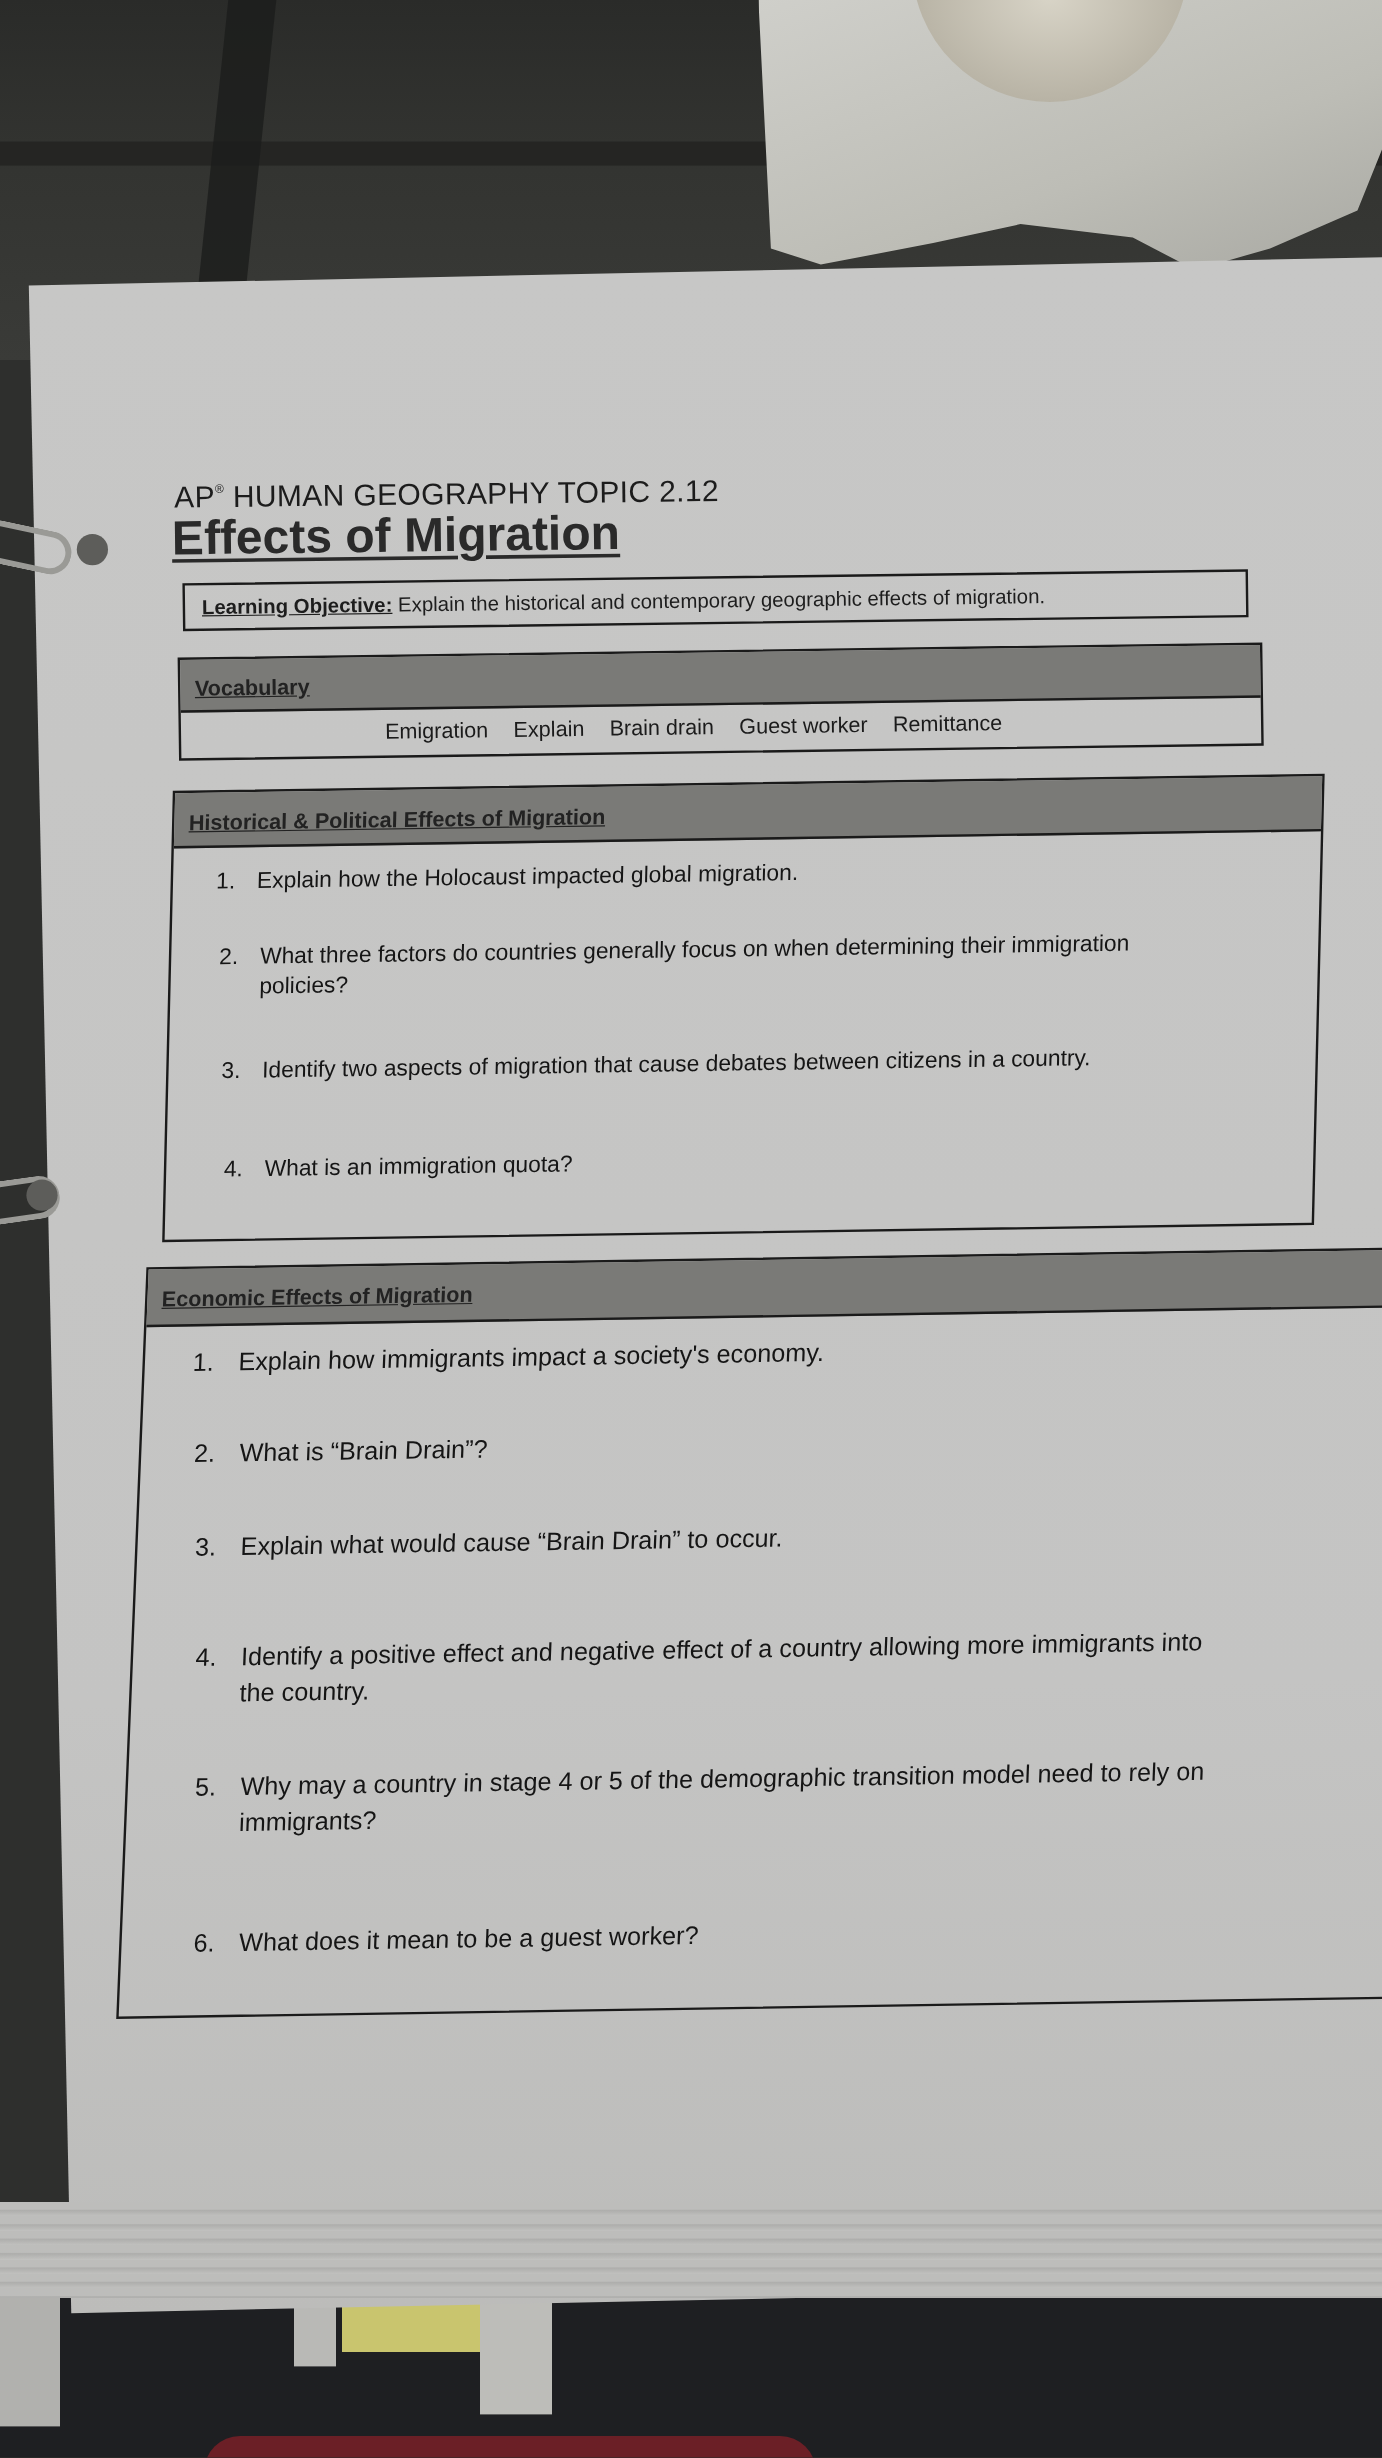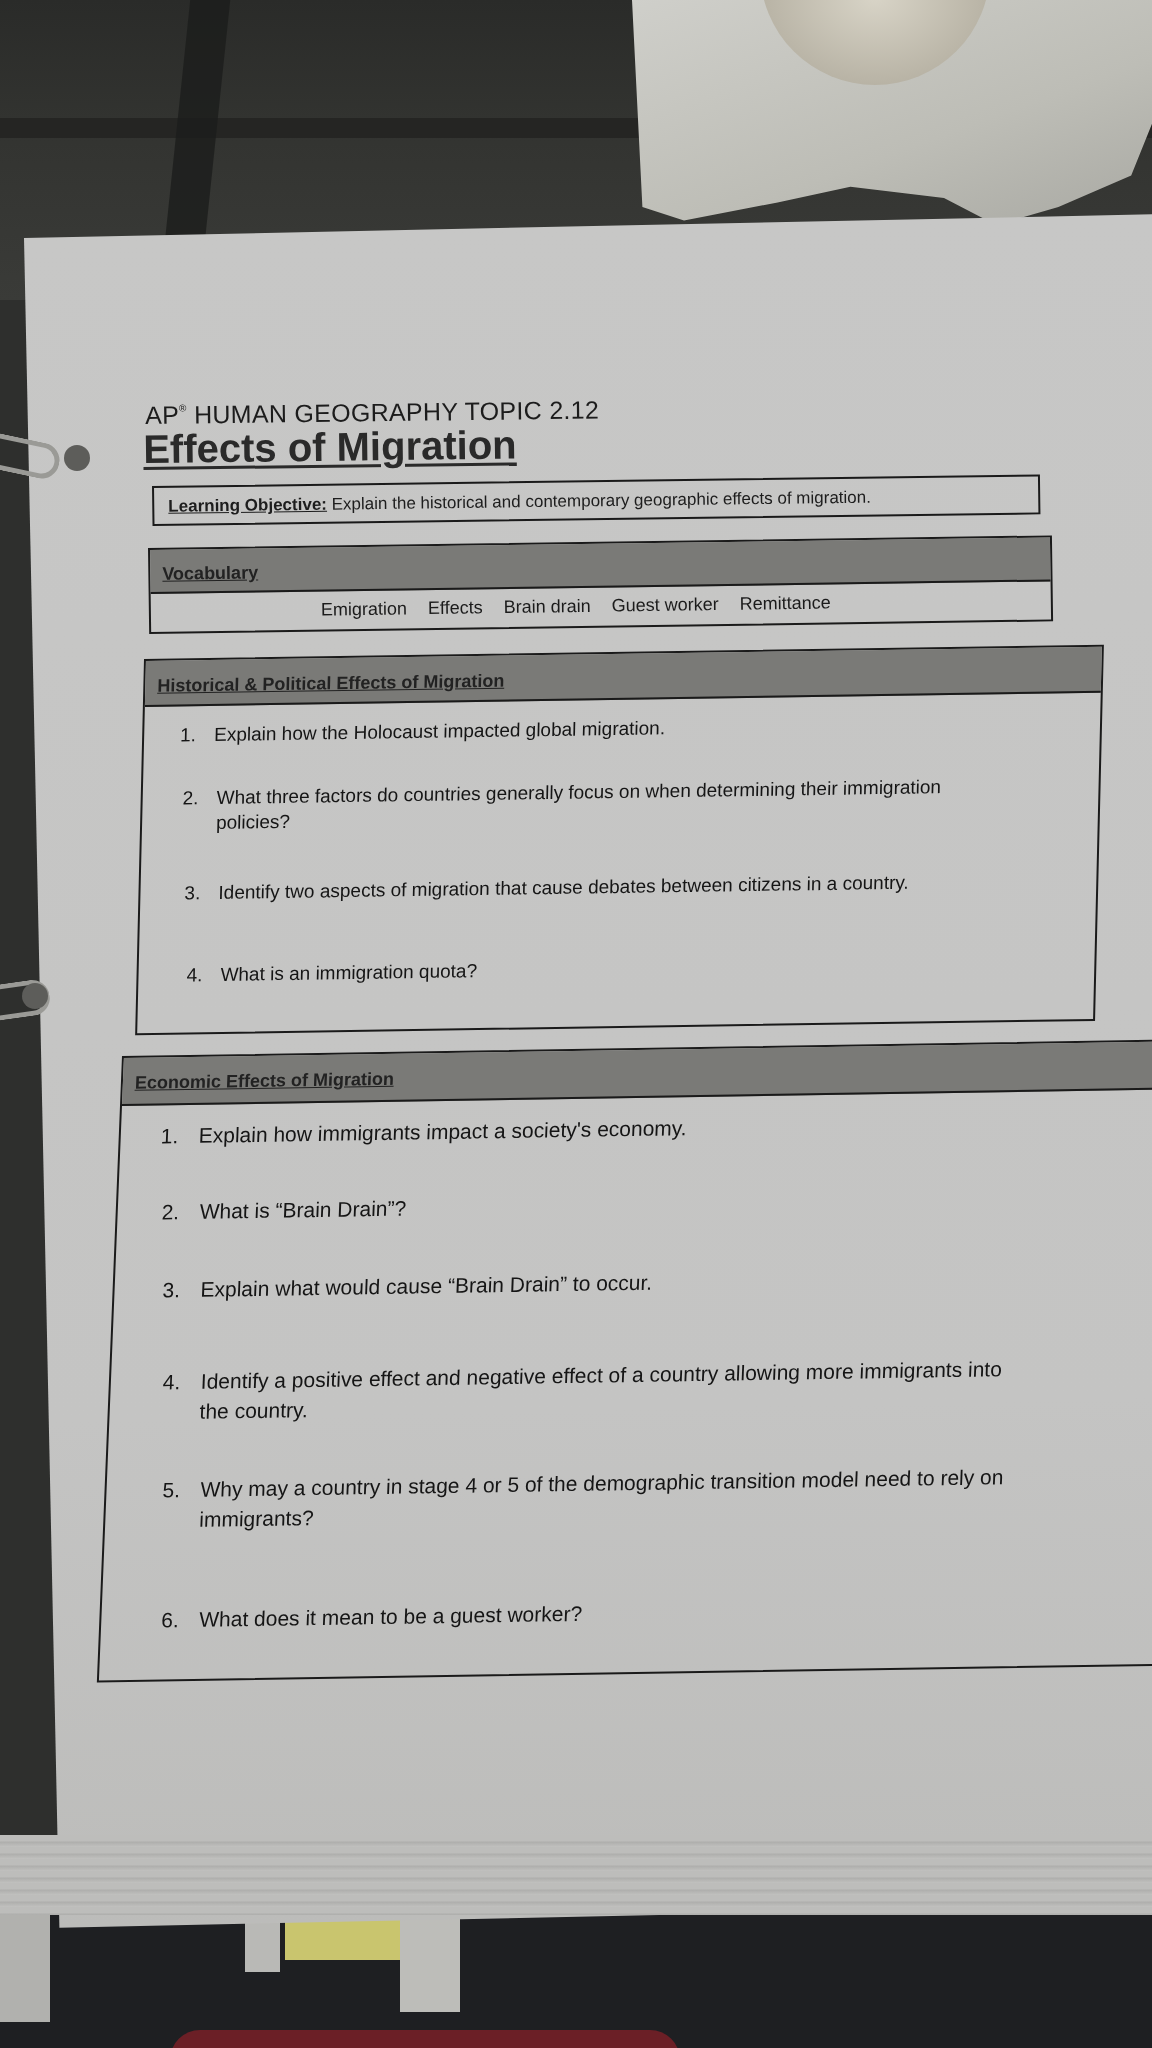--- a/index.html
+++ b/index.html
@@ -166,21 +166,21 @@
   <div class="box objective">
     <span class="lbl">Learning Objective:</span><span> Explain the historical and contemporary geographic effects of migration.</span>
   </div>
 
   <div class="box vocab">
     <div class="band">
       <span class="hd">Vocabulary</span>
     </div>
     <div class="vocab-terms">
       <span>Emigration</span>
-      <span>Effects</span>
+      <span>Explain</span>
       <span>Brain drain</span>
       <span>Guest worker</span>
       <span>Remittance</span>
     </div>
   </div>
 
   <div class="box hist">
     <div class="band">
       <span class="hd">Historical &amp; Political Effects of Migration</span>
     </div>

